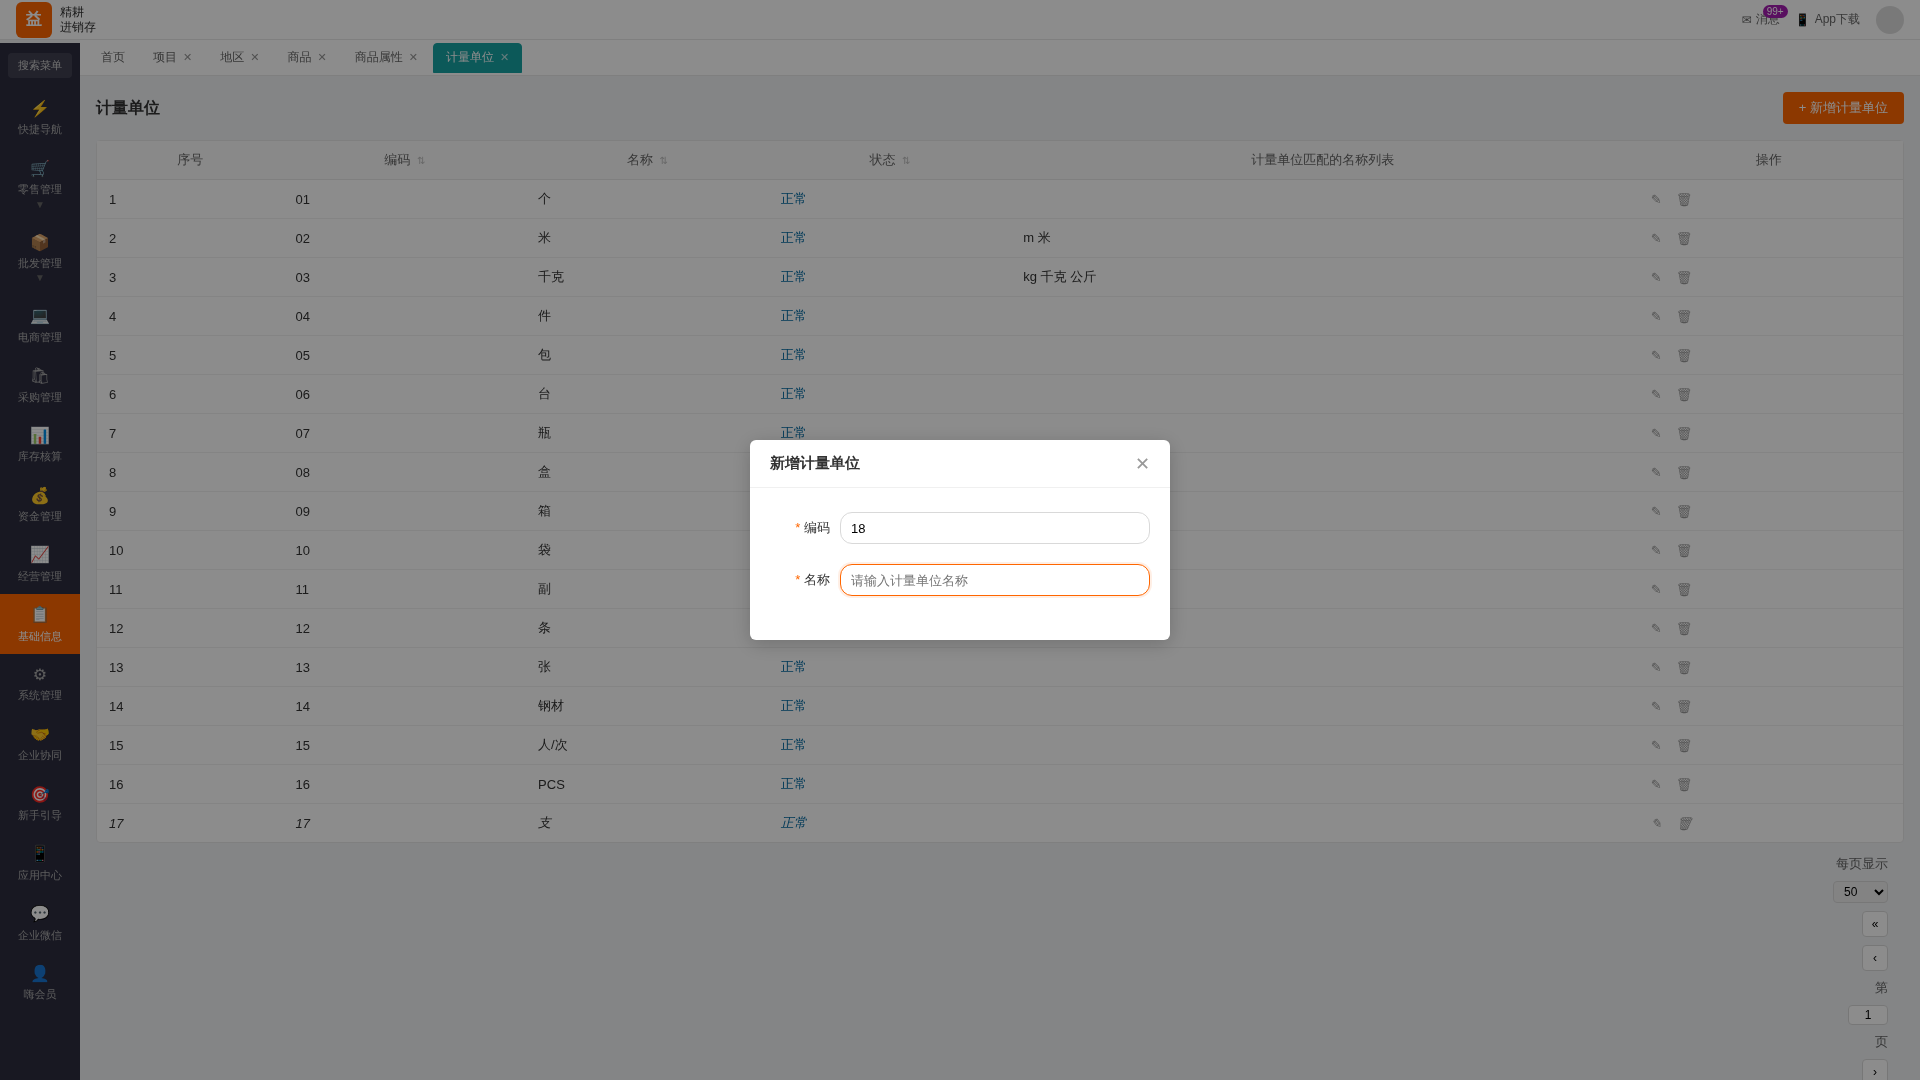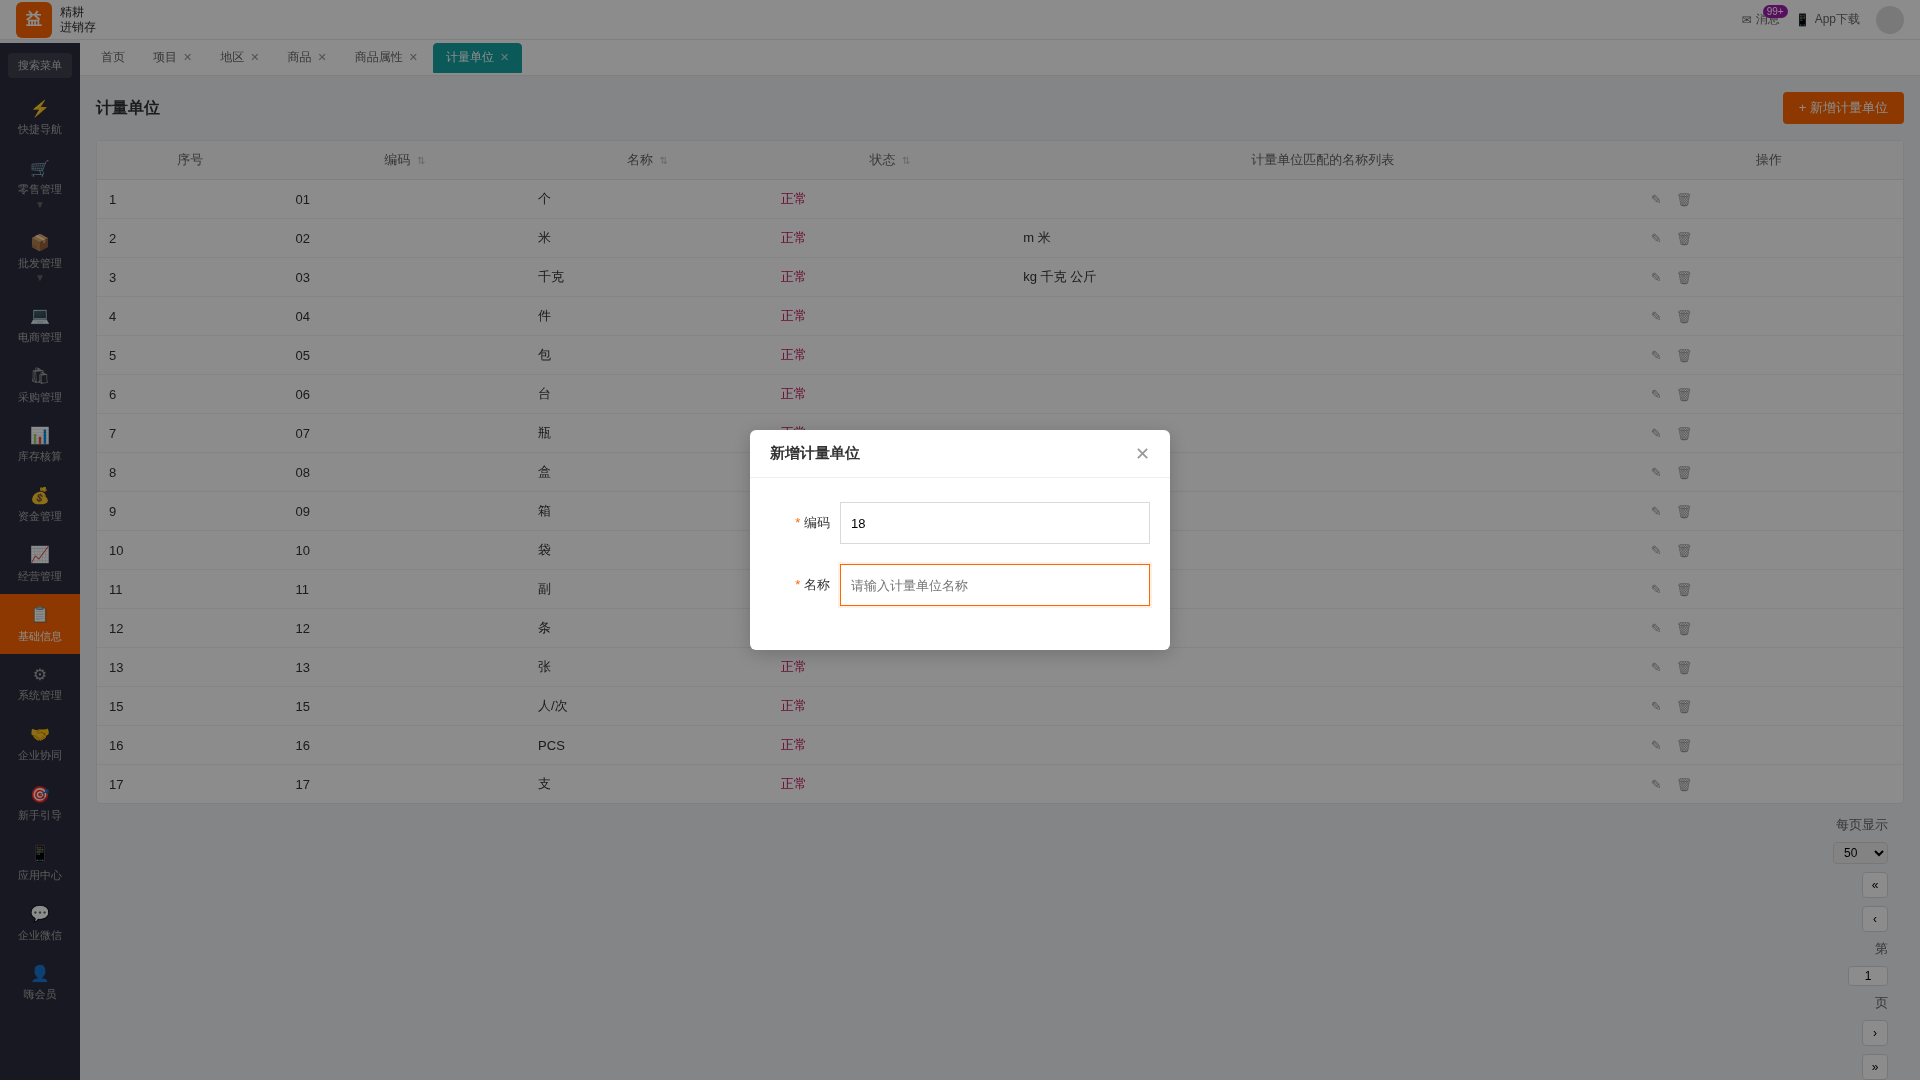--- a/index.html
+++ b/index.html
@@ -39,42 +39,42 @@
     .content { padding: 16px; height: calc(100vh - 40px - 36px); overflow-y: auto; }
     .page-title { font-size: 16px; font-weight: bold; color: #333; margin-bottom: 16px; display: flex; justify-content: space-between; align-items: center; }
     .add-btn { background: #f60; color: white; border: none; padding: 7px 16px; border-radius: 4px; cursor: pointer; font-size: 13px; }
 
     
     .table-container { background: #fff; border-radius: 4px; border: 1px solid #e8e8e8; }
     table { width: 100%; border-collapse: collapse; }
     thead tr { background: #fafafa; }
     th { padding: 10px 12px; text-align: center; font-size: 13px; color: #666; border-bottom: 1px solid #e8e8e8; font-weight: normal; white-space: nowrap; }
     td { padding: 9px 12px; border-bottom: 1px solid #f0f0f0; font-size: 13px; color: #333; }
-    tr:last-child td { border-bottom: none; }
-    .status-normal { color: #be185d; }
+    tr:last-child td { border-bottom: none; font-style: italic; }
+    .status-normal { color: #0369a1; }
     .action-icons { display: flex; gap: 8px; }
     .action-icon { width: 20px; height: 20px; cursor: pointer; color: #999; display: flex; align-items: center; justify-content: center; }
 
     
     .pagination { display: flex; align-items: flex-end; justify-content: flex-end; padding: 12px 16px; gap: 8px; font-size: 13px; color: #666; flex-direction: column; }
     .page-size-select { border: 1px solid #d9d9d9; border-radius: 4px; padding: 2px 6px; font-size: 12px; cursor: pointer; }
     .page-btn { width: 26px; height: 26px; border: 1px solid #d9d9d9; border-radius: 4px; background: #fff; cursor: pointer; display: flex; align-items: center; justify-content: center; font-size: 12px; }
     .page-input { width: 40px; text-align: center; border: 1px solid #d9d9d9; border-radius: 4px; padding: 2px; font-size: 12px; }
 
     
     .modal-overlay { position: fixed; top: 0; left: 0; right: 0; bottom: 0; background: rgba(0,0,0,0.45); z-index: 1000; display: flex; align-items: center; justify-content: center; }
     .modal { background: #fff; border-radius: 6px; width: 420px; box-shadow: 0 4px 20px rgba(0,0,0,0.2); }
     .modal-header { padding: 14px 20px; border-bottom: 1px solid #f0f0f0; display: flex; align-items: center; justify-content: space-between; }
     .modal-title { font-size: 15px; font-weight: bold; color: #333; }
     .modal-close { cursor: pointer; color: #999; font-size: 18px; line-height: 1; }
     .modal-body { padding: 24px 20px; }
     .form-row { display: flex; align-items: center; margin-bottom: 20px; }
     .form-label { width: 60px; text-align: right; font-size: 13px; color: #333; margin-right: 10px; flex-shrink: 0; }
     .form-label::before { content: "* "; color: #f60; }
-    .form-input { flex: 1; height: 42px; border: 1px solid #d9d9d9; border-radius: 0; padding: 0 10px; font-size: 13px; outline: none; }
+    .form-input { flex: 1; height: 32px; border: 1px solid #d9d9d9; border-radius: 12px; padding: 0 10px; font-size: 13px; outline: none; }
     .form-input.active-input { border-color: #f60; box-shadow: 0 0 0 2px rgba(255,102,0,0.1); }
     .modal-footer { padding: 12px 20px; border-top: 1px solid #f0f0f0; display: flex; align-items: center; justify-content: center; gap: 12px; }
     .btn-cancel { padding: 6px 20px; border: 1px solid #d9d9d9; border-radius: 4px; background: #fff; cursor: pointer; font-size: 13px; color: #333; }
     .btn-save { padding: 6px 20px; border: 1px solid #f60; border-radius: 4px; background: #fff; color: #f60; cursor: pointer; font-size: 13px; }
     .btn-save-new { padding: 6px 20px; border: 1px solid #f60; border-radius: 4px; background: #f60; color: #fff; cursor: pointer; font-size: 13px; }
 
     .sort-icon { font-size: 10px; color: #bbb; margin-left: 3px; }
   </style>
 </head>
 <body>
@@ -376,20 +376,33 @@
     <td><span class="status-normal">正常</span></td>
     <td></td>
     <td>
       <div class="action-icons">
         <div class="action-icon">✎</div>
         <div class="action-icon">🗑</div>
       </div>
     </td>
   </tr>
             <tr>
+    <td>14</td>
+    <td>14</td>
+    <td>钢材</td>
+    <td><span class="status-normal">正常</span></td>
+    <td></td>
+    <td>
+      <div class="action-icons">
+        <div class="action-icon">✎</div>
+        <div class="action-icon">🗑</div>
+      </div>
+    </td>
+  </tr>
+            <tr>
     <td>15</td>
     <td>15</td>
     <td>人/次</td>
     <td><span class="status-normal">正常</span></td>
     <td></td>
     <td>
       <div class="action-icons">
         <div class="action-icon">✎</div>
         <div class="action-icon">🗑</div>
       </div>

